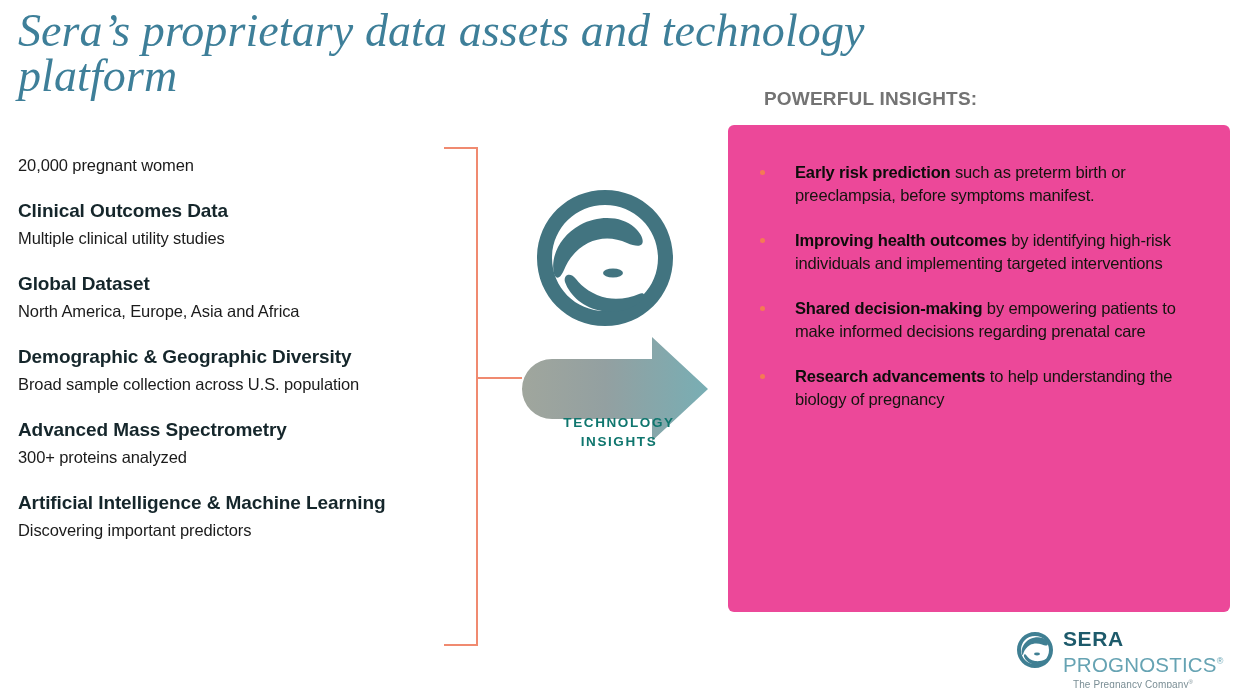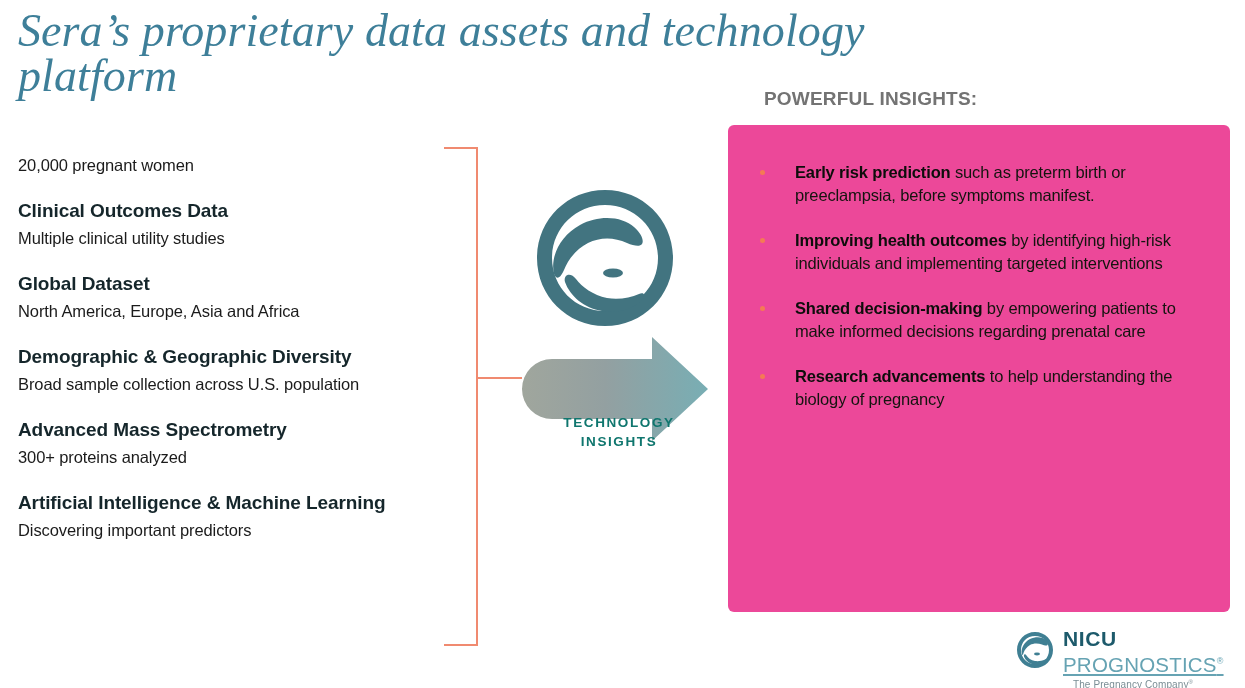--- a/index.html
+++ b/index.html
@@ -204,21 +204,20 @@
     letter-spacing: 0.6px;
     line-height: 21px;
   }
   .brand-prog {
     font-size: 20.5px;
     font-weight: 400;
     color: #66a3b3;
     letter-spacing: 0.2px;
     line-height: 22px;
     margin-top: 1px;
-    text-decoration: underline;
   }
   .brand-prog sup {
     font-size: 9px;
     vertical-align: super;
   }
   .brand-tag {
     font-size: 10px;
     color: #7a8e95;
     letter-spacing: 0.1px;
     margin-top: 3px;
@@ -353,19 +352,19 @@
         <path d="M7 24 C5.5 19 9 12 15 9 C21 6 28 7 31 10 C33 12 33.5 14 32.5 15
                  C31.5 16 29.5 15.5 27 14.5 C23 13 18.5 13 15 15 C11.5 17 9.5 20 8.5 23
                  C8 25 7.5 26 7 24 Z" fill="#3f7f93"></path>
         <path d="M9 26.5 C10.5 30.5 15 34 20 35 C25 36 29 34 31 31.5
                  C32 30 31.5 29 30 29.5 C27 30.8 23.5 31.5 20 31 C16 30.2 13 28 11.5 25.5
                  C10.2 23.5 8.4 24.2 9 26.5 Z" fill="#3f7f93"></path>
         <ellipse cx="22" cy="24" rx="3" ry="1.4" fill="#3f7f93"></ellipse>
       </svg>
     </div>
     <div class="brand-words">
-      <div class="brand-sera">NICU</div>
+      <div class="brand-sera">SERA</div>
       <div class="brand-prog"><span>PROGNOSTICS</span><sup>®</sup></div>
       <div class="brand-tag"><span>The Pregnancy Company</span><sup>®</sup></div>
     </div>
   </div>
 
 </div>
 
 </body></html>

